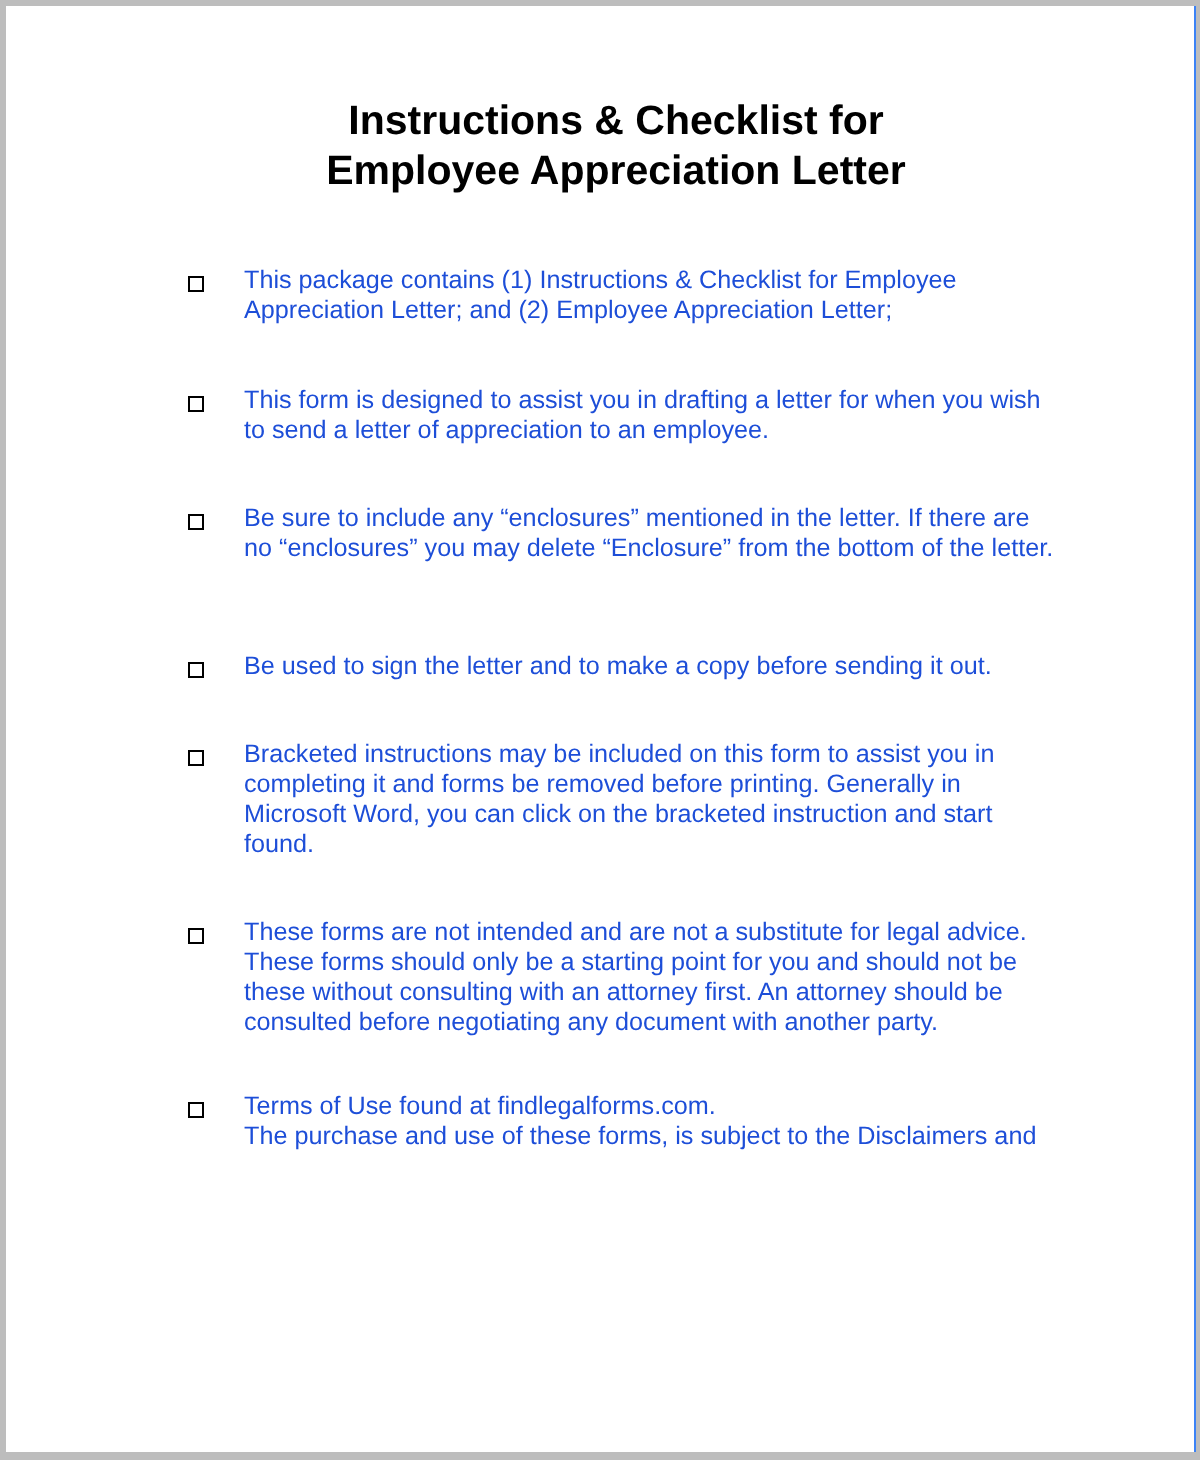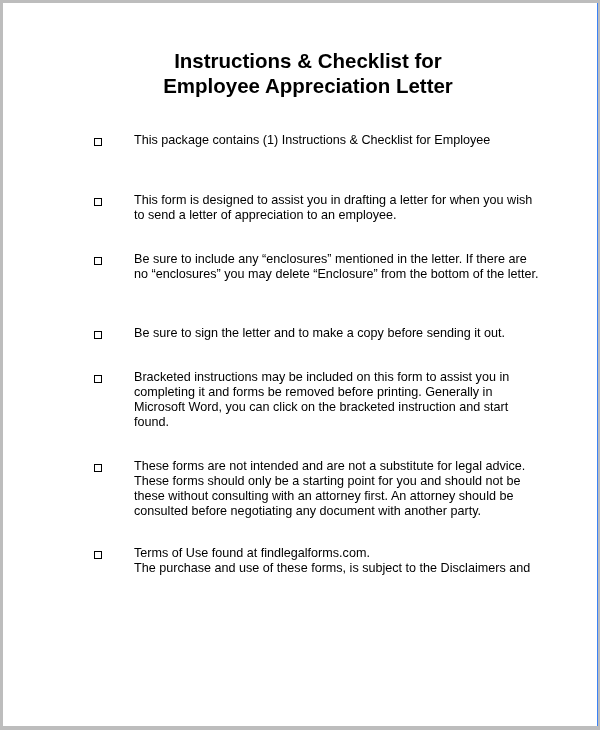--- a/index.html
+++ b/index.html
@@ -1,35 +1,36 @@
 <!DOCTYPE html>
 <html><head>
 <meta charset="utf-8">
 <style>
   html, body { margin:0; padding:0; }
   body { width:600px; height:730px; background:#bdbdbd; position:relative; overflow:hidden; font-family:"Liberation Sans", sans-serif; }
   .page { position:absolute; left:3px; top:3px; width:594px; height:723px; background:#fff; border-right:1px solid #3b82f6; }
   .title { position:absolute; left:0; width:610px; top:45px; text-align:center; font-weight:bold; font-size:20.5px; line-height:25px; color:#000; }
   .item { position:absolute; left:0; width:594px; }
   .box { position:absolute; left:91px; width:6px; height:6px; border:1px solid #000; top:5px; }
-  .txt { position:absolute; left:131px; width:420px; font-size:12.6px; line-height:15px; color:#000000; }
+  .txt { position:absolute; left:119px; width:420px; font-size:12.6px; line-height:15px; color:#1d4ed8; }
 </style>
 </head>
 <body>
 
 <div class="page">
   <div class="title">
     <div>Instructions &amp; Checklist for</div>
     <div>Employee Appreciation Letter</div>
   </div>
 
   <div class="item" style="top:130px">
     <span class="box"></span>
     <div class="txt">
       <div>This package contains (1) Instructions &amp; Checklist for Employee</div>
+      <div>Appreciation Letter; and (2) Employee Appreciation Letter;</div>
     </div>
   </div>
 
   <div class="item" style="top:190px">
     <span class="box"></span>
     <div class="txt">
       <div>This form is designed to assist you in drafting a letter for when you wish</div>
       <div>to send a letter of appreciation to an employee.</div>
     </div>
   </div>
@@ -38,21 +39,21 @@
     <span class="box"></span>
     <div class="txt">
       <div>Be sure to include any “enclosures” mentioned in the letter. If there are</div>
       <div>no “enclosures” you may delete “Enclosure” from the bottom of the letter.</div>
     </div>
   </div>
 
   <div class="item" style="top:323px">
     <span class="box"></span>
     <div class="txt">
-      <div>Be sure to sign the letter and to make a copy before sending it out.</div>
+      <div>Be used to sign the letter and to make a copy before sending it out.</div>
     </div>
   </div>
 
   <div class="item" style="top:367px">
     <span class="box"></span>
     <div class="txt">
       <div>Bracketed instructions may be included on this form to assist you in</div>
       <div>completing it and forms be removed before printing. Generally in</div>
       <div>Microsoft Word, you can click on the bracketed instruction and start</div>
       <div>found.</div>

